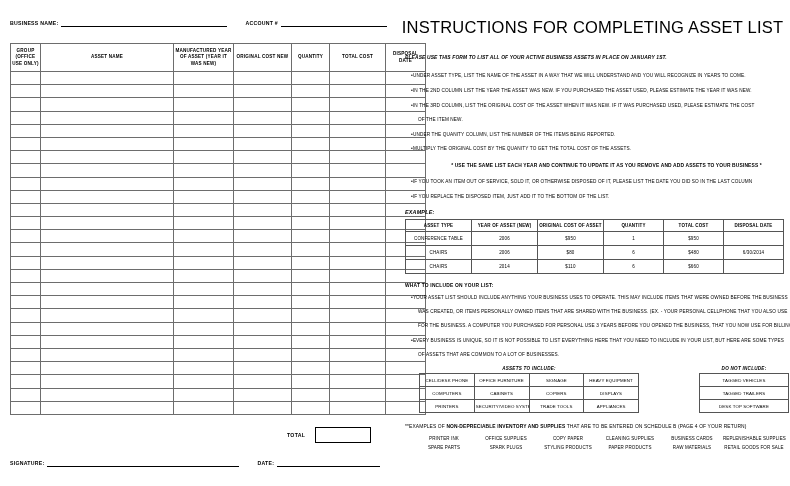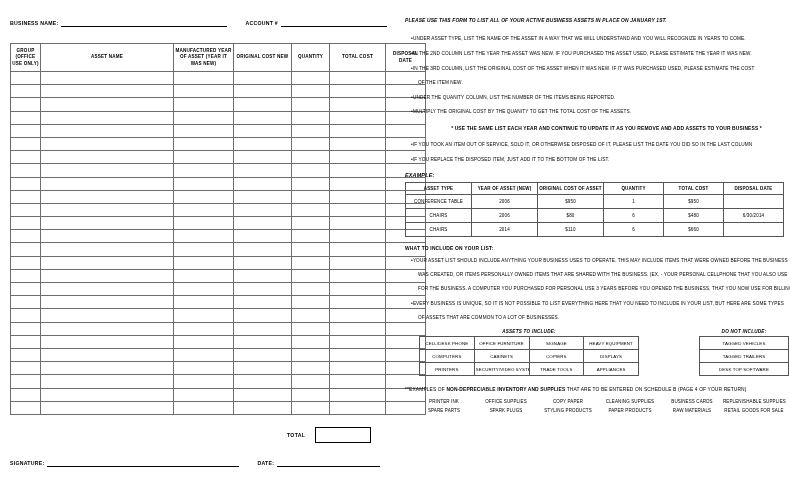--- a/index.html
+++ b/index.html
@@ -584,20 +584,21 @@
       <span class="sig-rule"></span>
       <span class="sig-gap"></span>
       <span class="field-label">DATE:</span>
       <span class="date-rule"></span>
     </div>
 
   </div>
 
   <div class="right-pane">
 
+    <div class="instructions-title">INSTRUCTIONS FOR COMPLETING ASSET LIST</div>
 
     <div class="intro-line">PLEASE USE THIS FORM TO LIST ALL OF YOUR ACTIVE BUSINESS ASSETS IN PLACE ON JANUARY 1ST.</div>
 
     <div class="bullets">
       <div class="bullet">
         <span class="dot">•</span><span>UNDER ASSET TYPE, LIST THE NAME OF THE ASSET IN A WAY THAT WE WILL UNDERSTAND  AND YOU WILL RECOGNIZE IN YEARS TO COME.</span>
       </div>
       <div class="bullet">
         <span class="dot">•</span><span>IN THE 2ND COLUMN LIST THE YEAR THE ASSET WAS NEW. IF YOU PURCHASED THE ASSET USED, PLEASE ESTIMATE THE YEAR IT WAS NEW.</span>
       </div>

